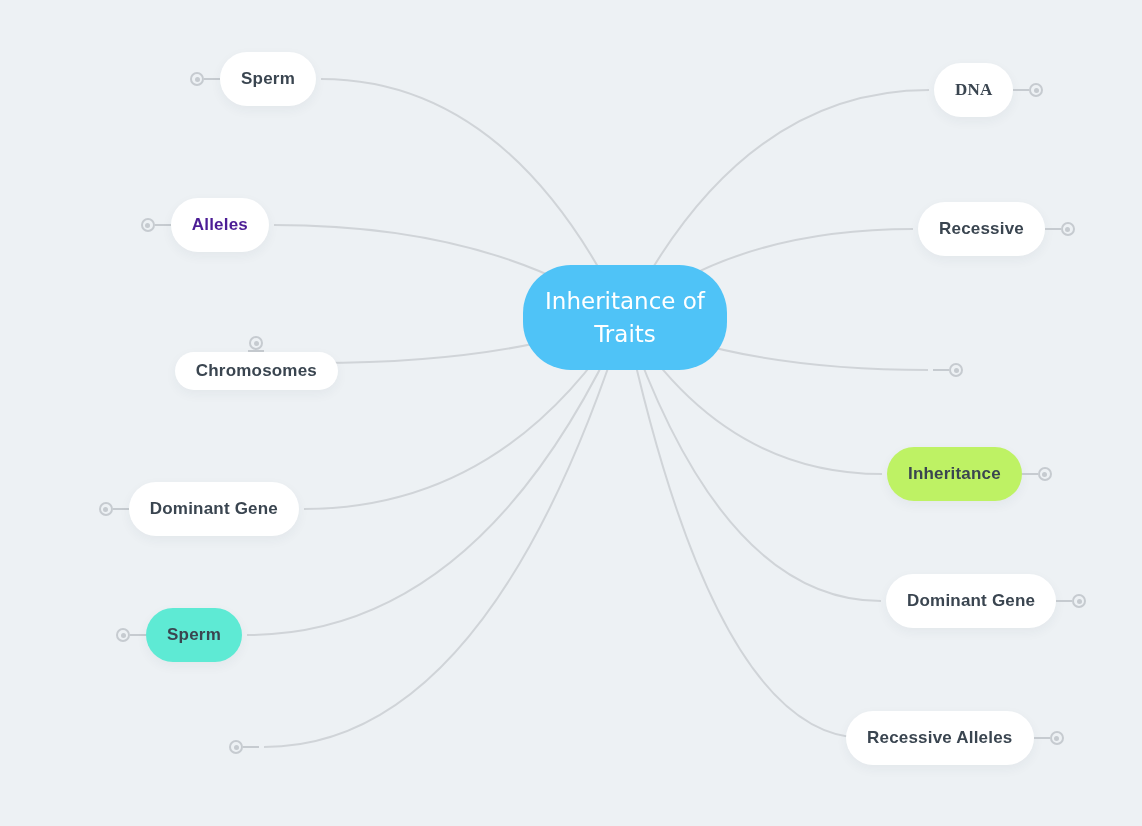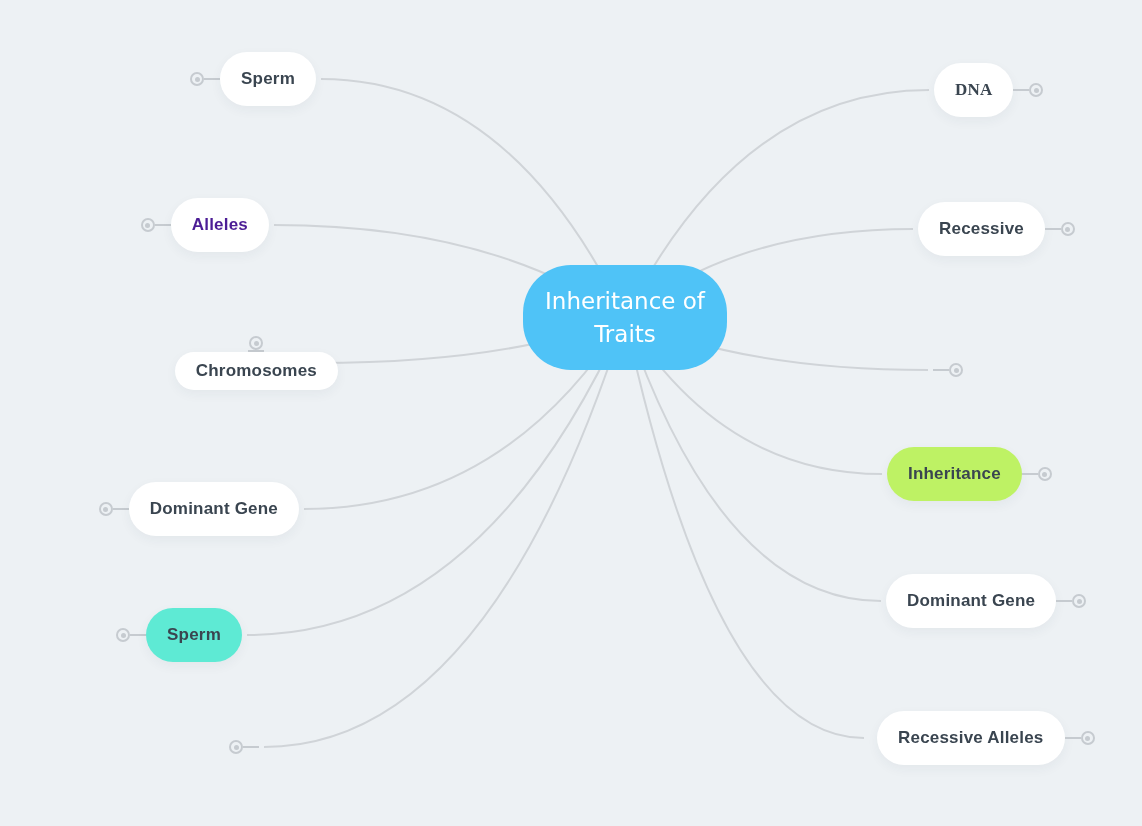--- a/index.html
+++ b/index.html
@@ -196,21 +196,21 @@
   </div>
       <div class="node right" style="top: 574px; left: 886px;">
     <span class="connector" style="border-color: rgb(198, 203, 208);">
       <span class="connector-dot" style="background: rgb(198, 203, 208);"></span>
     </span>
     <span class="dash" style="background: rgb(198, 203, 208);"></span>
     <div class="pill" style="background: rgb(255, 255, 255); color: rgb(58, 69, 80);">
       <span class="label">Dominant Gene</span>
     </div>
   </div>
-      <div class="node right" style="top: 711px; left: 877px;">
+      <div class="node right" style="top: 711px; left: 846px;">
     <span class="connector" style="border-color: rgb(198, 203, 208);">
       <span class="connector-dot" style="background: rgb(198, 203, 208);"></span>
     </span>
     <span class="dash" style="background: rgb(198, 203, 208);"></span>
     <div class="pill" style="background: rgb(255, 255, 255); color: rgb(58, 69, 80);">
       <span class="label">Recessive Alleles</span>
     </div>
   </div>
     </div>
 </div>

